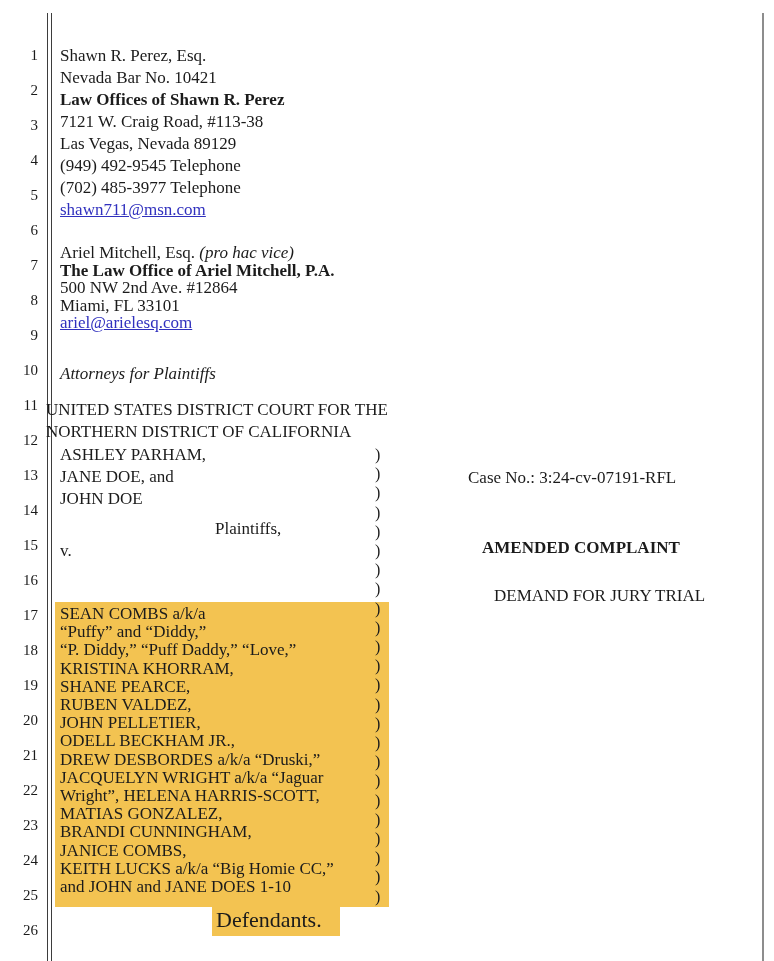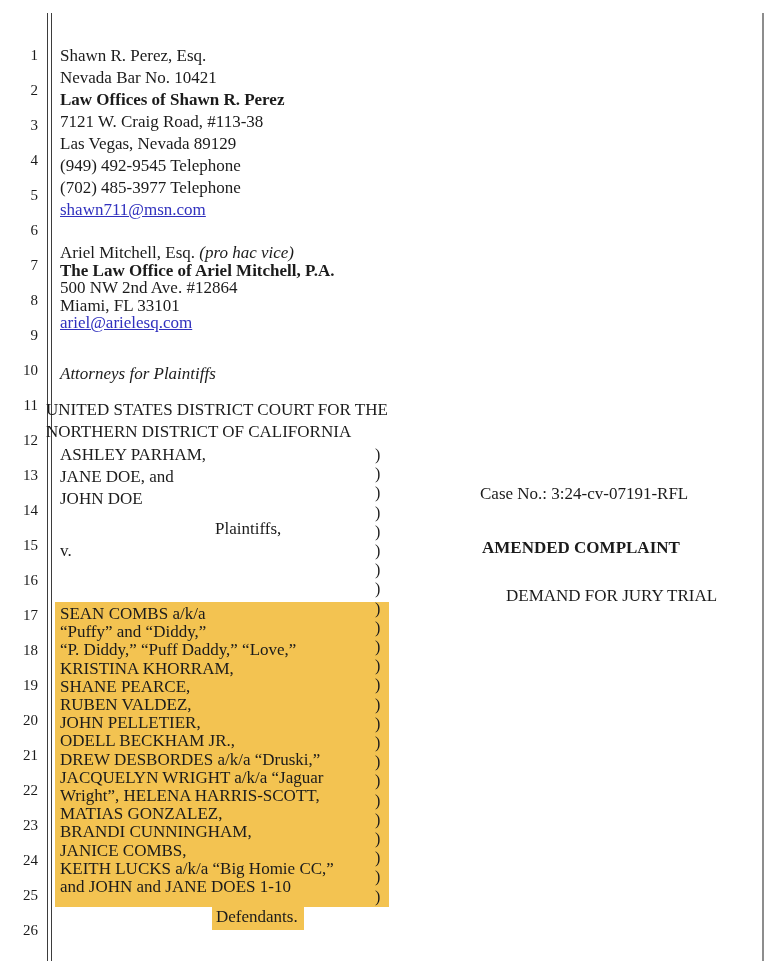--- a/index.html
+++ b/index.html
@@ -46,26 +46,26 @@
     font-size:16px; line-height:19.2px;
   }
 
   #highlight-main {
     position:absolute; left:55px; top:602px; width:334px; height:305px;
     background:var(--highlight,#f3c351); z-index:1;
   }
   #defendants { top:605px; line-height:18.2px; }
   #defendants-label {
     position:absolute; left:212px; top:906px; z-index:2;
-    background:var(--highlight,#f3c351); font-size:17px; padding:1px 6px 3px 4px;
+    background:var(--highlight,#f3c351); font-size:22px; padding:1px 18px 3px 4px;
   }
 
-  #case-number { left:480px; top:468px;margin-top:16px; }
+  #case-number { left:468px; top:468px; }
   #doc-title   { left:482px; top:538px; font-weight:bold; }
-  #jury-demand { left:506px; top:586px;text-align:right; }
+  #jury-demand { left:494px; top:586px;text-align:right; }
 </style>
 </head>
 <body>
 
 <div class="page">
 
   <div class="rule-double"></div>
   <div class="rule-right"></div>
 
   <div class="nums">

